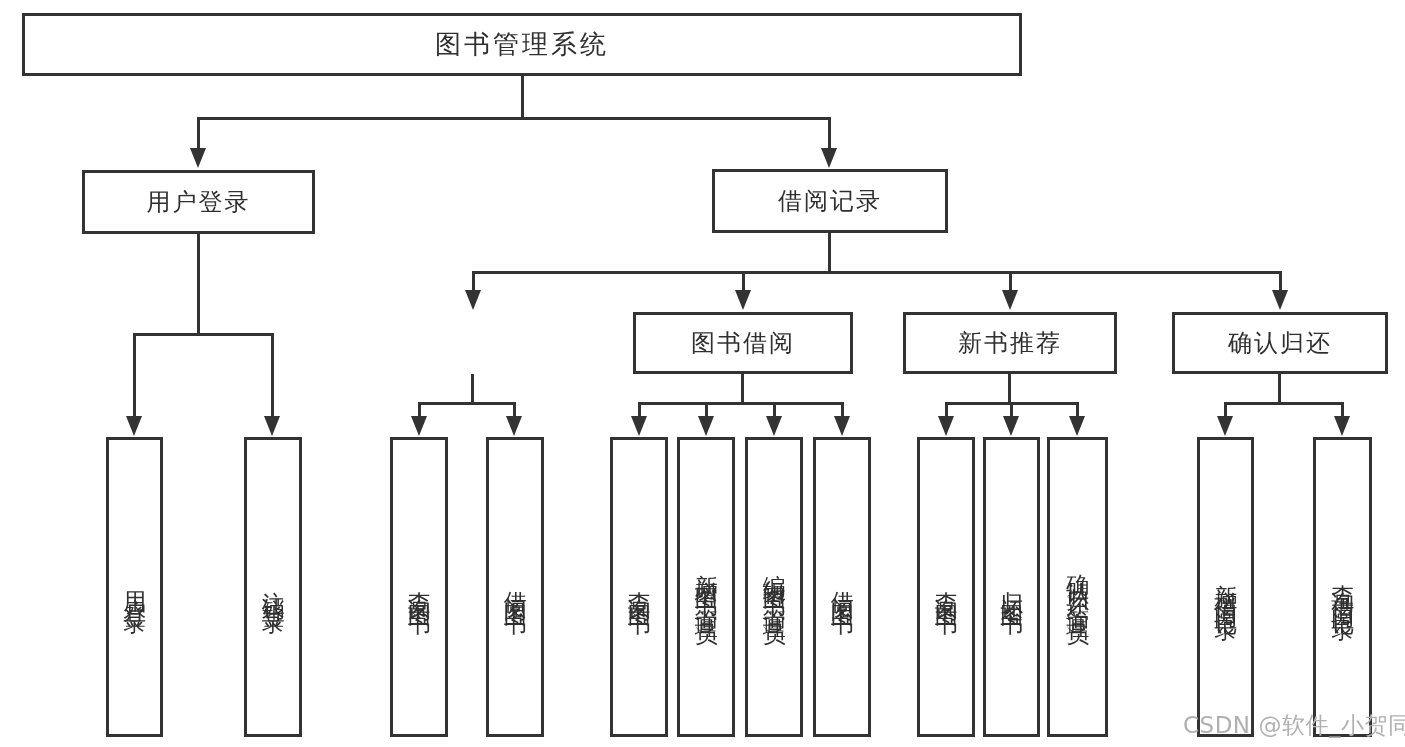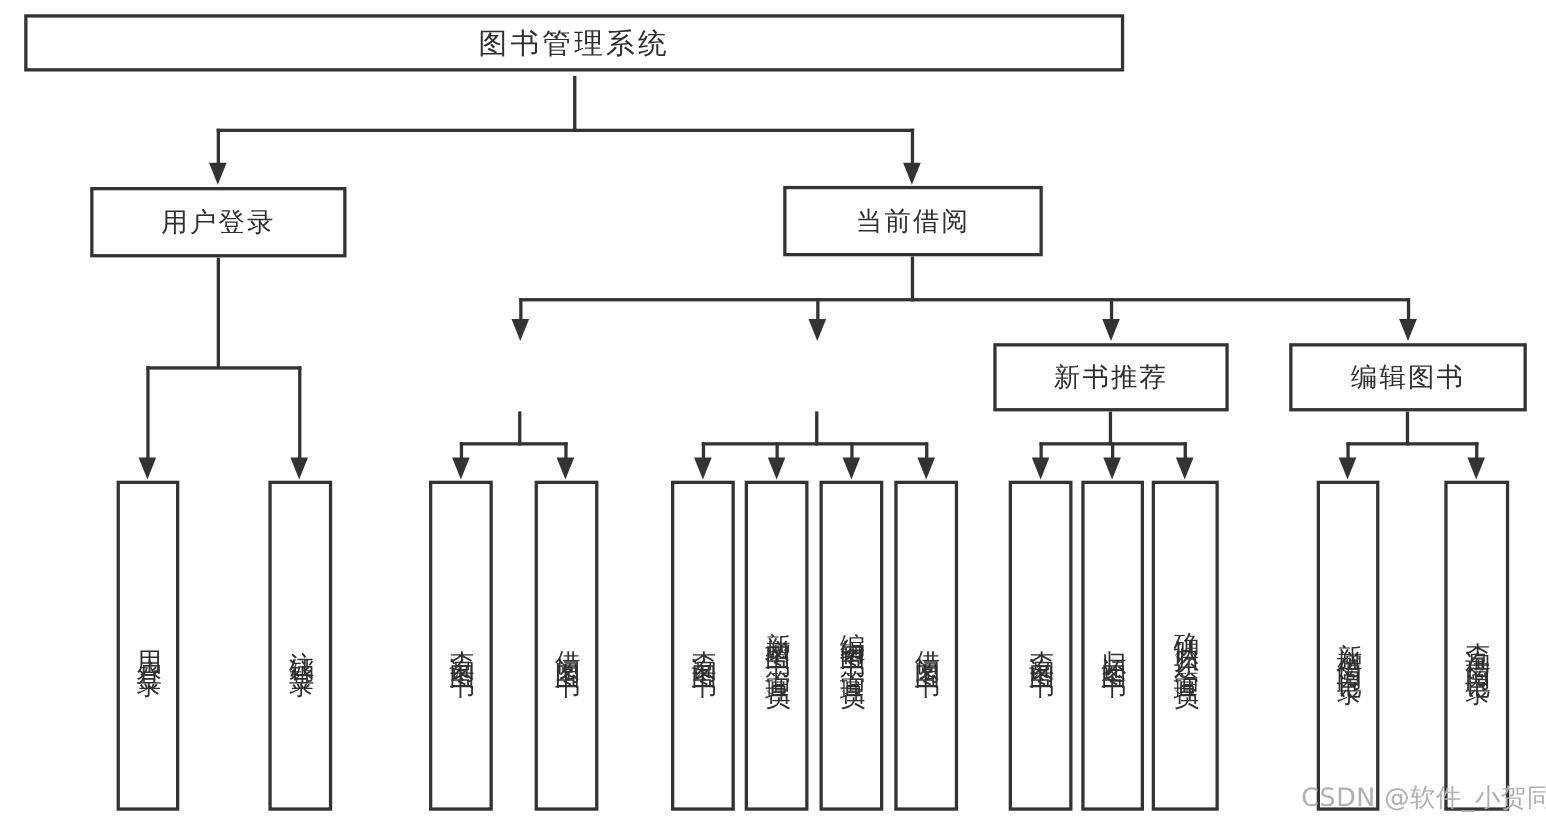--- a/index.html
+++ b/index.html
@@ -116,27 +116,28 @@
   <div class="vl" style="left:1076px;top:402px;height:16px;"></div>
   <div class="ah" style="left:1069px;top:416px;"></div>
 
   <div class="vl" style="left:1278px;top:374px;height:31px;"></div>
   <div class="hl" style="left:1224px;top:402px;width:120px;"></div>
   <div class="vl" style="left:1224px;top:402px;height:16px;"></div>
   <div class="ah" style="left:1217px;top:416px;"></div>
   <div class="vl" style="left:1341px;top:402px;height:16px;"></div>
   <div class="ah" style="left:1334px;top:416px;"></div>
 
-  <div class="box hbox rootbox" style="left:22px;top:13px;width:1000px;height:52px;">图书管理系统</div>
+  <div class="box hbox rootbox" style="left:22px;top:13px;width:1000px;height:63px;">图书管理系统</div>
 
   <div class="box hbox" style="left:82px;top:170px;width:233px;height:64px;">用户登录</div>
-  <div class="box hbox" style="left:712px;top:169px;width:236px;height:64px;">当前借阅</div>
+  <div class="box hbox" style="left:712px;top:169px;width:236px;height:64px;">借阅记录</div>
 
+  <div class="box hbox" style="left:633px;top:312px;width:220px;height:62px;">图书借阅</div>
   <div class="box hbox" style="left:903px;top:312px;width:214px;height:62px;">新书推荐</div>
-  <div class="box hbox" style="left:1172px;top:312px;width:216px;height:62px;">编辑图书</div>
+  <div class="box hbox" style="left:1172px;top:312px;width:216px;height:62px;">确认归还</div>
 
   <div class="box vbox" style="left:106px;top:437px;width:57px;height:300px;">用户登录</div>
   <div class="box vbox" style="left:244px;top:437px;width:58px;height:300px;">注销登录</div>
 
   <div class="box vbox" style="left:390px;top:437px;width:58px;height:300px;">查询图书</div>
   <div class="box vbox" style="left:486px;top:437px;width:58px;height:300px;">借阅图书</div>
 
   <div class="box vbox" style="left:610px;top:437px;width:58px;height:300px;">查询图书</div>
   <div class="box vbox" style="left:677px;top:437px;width:58px;height:300px;">新增图书（管理员）</div>
   <div class="box vbox" style="left:745px;top:437px;width:58px;height:300px;">编辑图书（管理员）</div>

